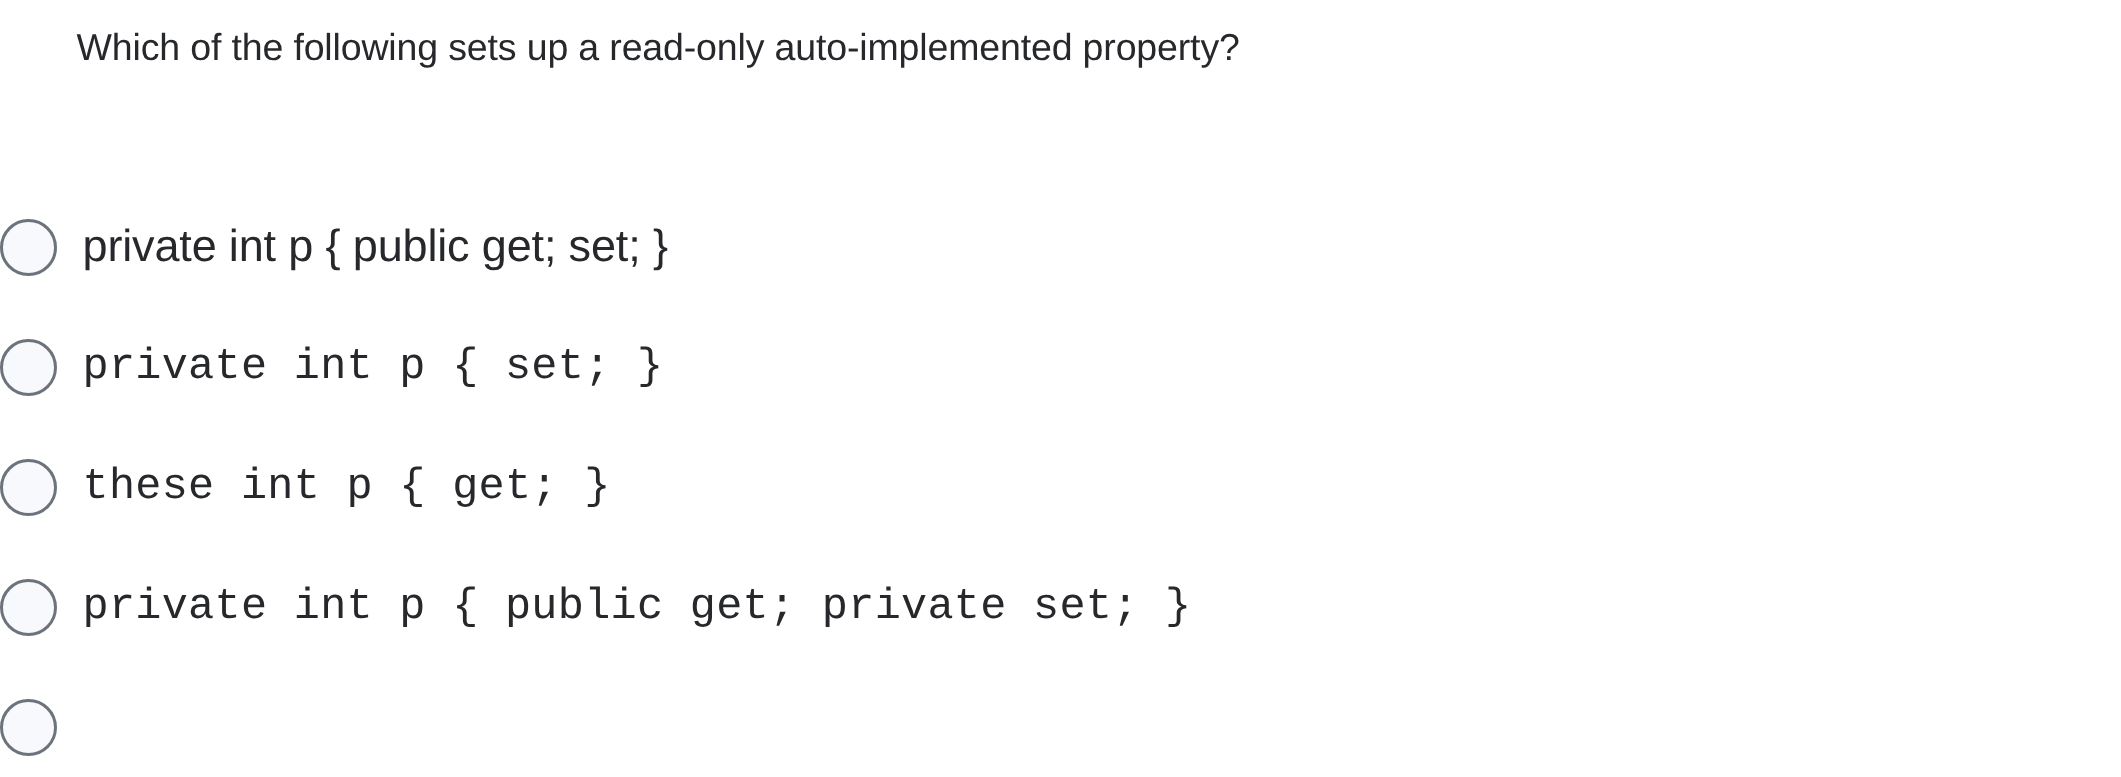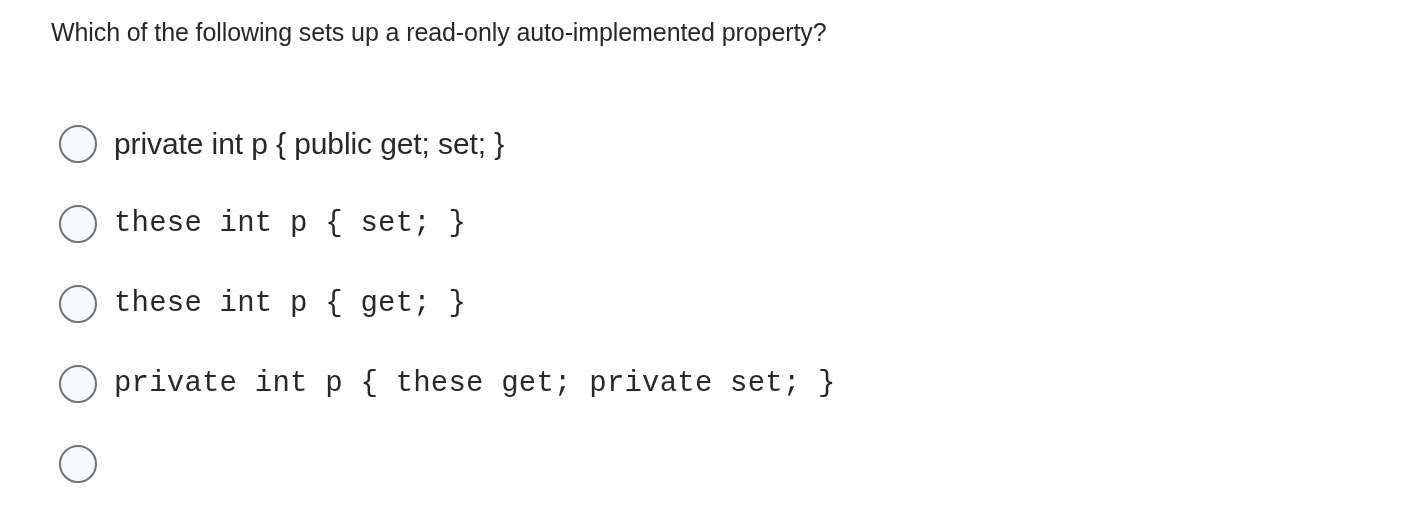--- a/index.html
+++ b/index.html
@@ -43,22 +43,21 @@
     position: absolute;
     left: 0;
     top: 104px;
     width: 1414px;
   }
 
   .option-row {
     position: relative;
     height: 80px;
     display: flex;
-    align-items: center;
-    padding-left: 59px;
+    align-items: flex-end;
     box-sizing: border-box;
   }
 
   .radio-button {
     flex: 0 0 auto;
     width: 38px;
     height: 38px;
     border-radius: 50%;
     border: 2px solid #6d737c;
     background: #f7f9fd;
@@ -95,31 +94,31 @@
 
   <div class="options-list">
 
     <div class="option-row">
       <span class="radio-button"></span>
       <span class="option-label font-sans">private int p { public get; set; }</span>
     </div>
 
     <div class="option-row">
       <span class="radio-button"></span>
-      <span class="option-label font-mono">these int p { set; }</span>
+      <span class="option-label font-mono">private int p { set; }</span>
     </div>
 
     <div class="option-row">
       <span class="radio-button"></span>
       <span class="option-label font-mono">these int p { get; }</span>
     </div>
 
     <div class="option-row">
       <span class="radio-button"></span>
-      <span class="option-label font-mono">private int p { these get; private set; }</span>
+      <span class="option-label font-mono">private int p { public get; private set; }</span>
     </div>
 
     <div class="option-row">
       <span class="radio-button"></span>
     </div>
 
   </div>
 </div>
 
 </body></html>

